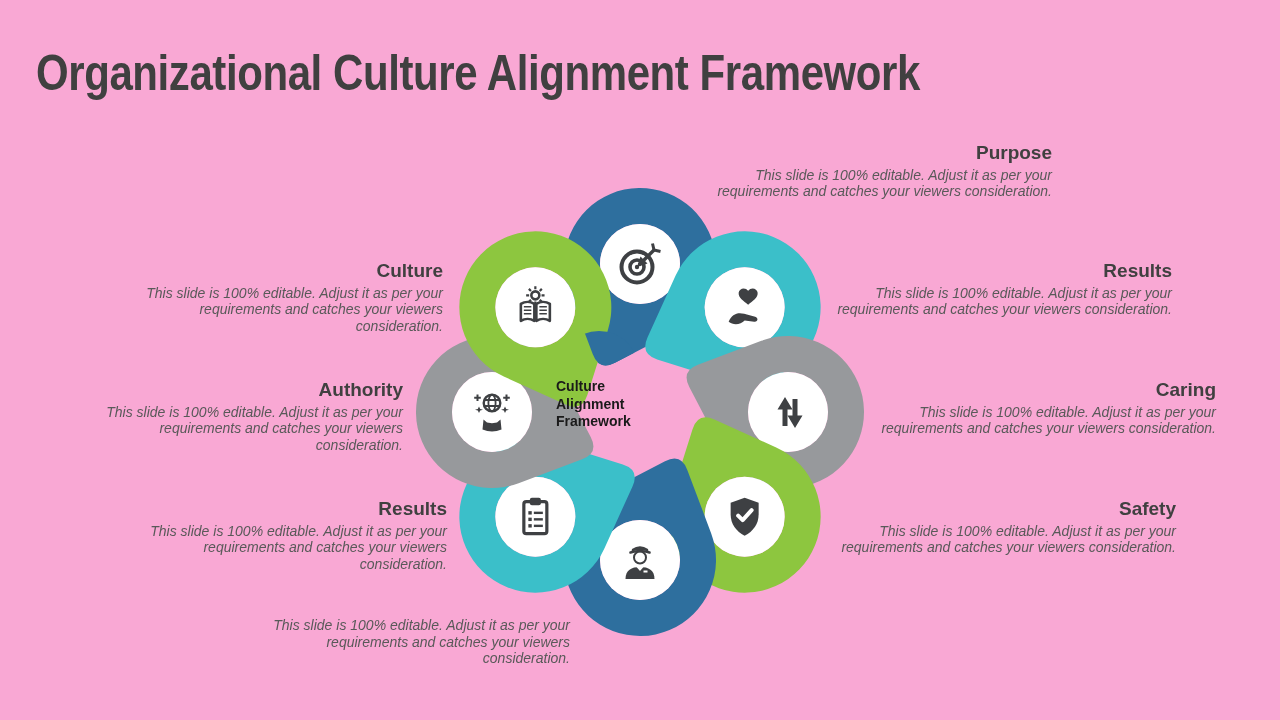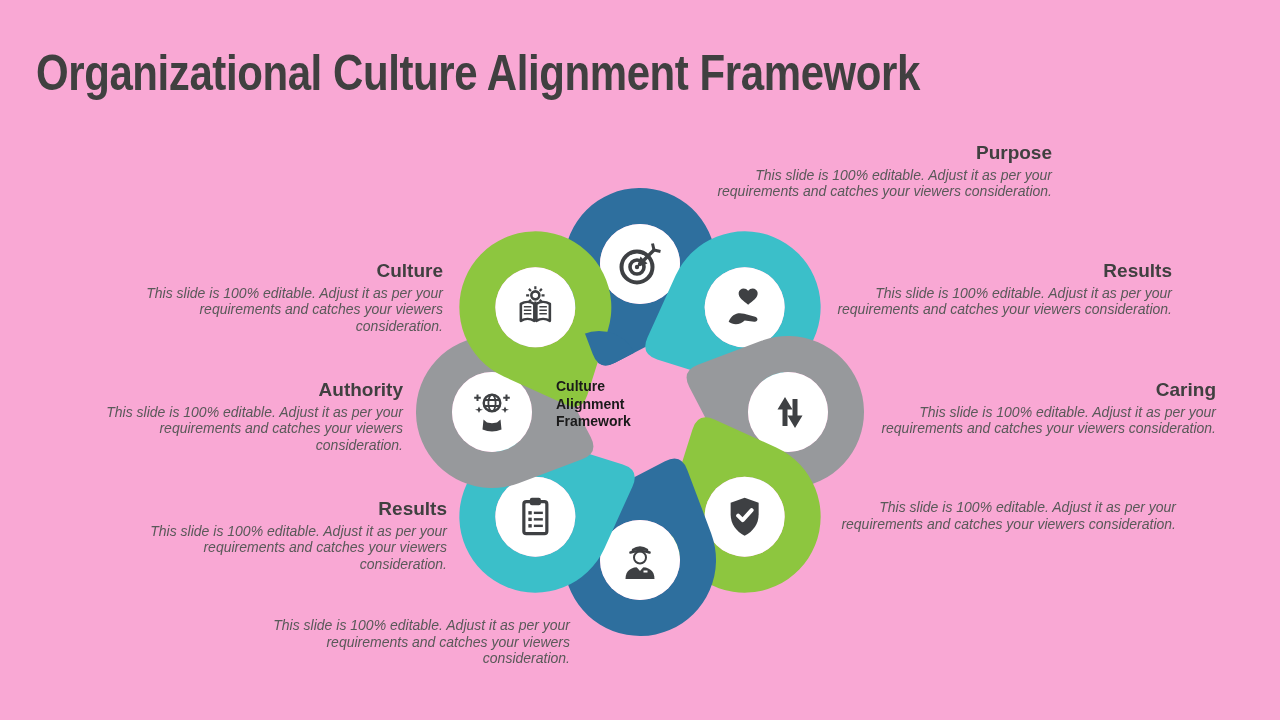--- a/index.html
+++ b/index.html
@@ -167,20 +167,21 @@
     <h3>Results</h3>
     <p>This slide is 100% editable. Adjust it as per your requirements and catches your viewers consideration.</p>
   </div>
 
   <div class="label align-left" style="left:876px;top:380px;">
     <h3>Caring</h3>
     <p>This slide is 100% editable. Adjust it as per your requirements and catches your viewers consideration.</p>
   </div>
 
   <div class="label align-left" style="left:836px;top:499px;">
+    <h3>Safety</h3>
     <p>This slide is 100% editable. Adjust it as per your requirements and catches your viewers consideration.</p>
   </div>
 
   <div class="label align-right" style="left:238px;top:617px;">
     <p>This slide is 100% editable. Adjust it as per your requirements and catches your viewers consideration.</p>
   </div>
 
   <div class="label align-right" style="left:115px;top:499px;">
     <h3>Results</h3>
     <p>This slide is 100% editable. Adjust it as per your requirements and catches your viewers consideration.</p>

